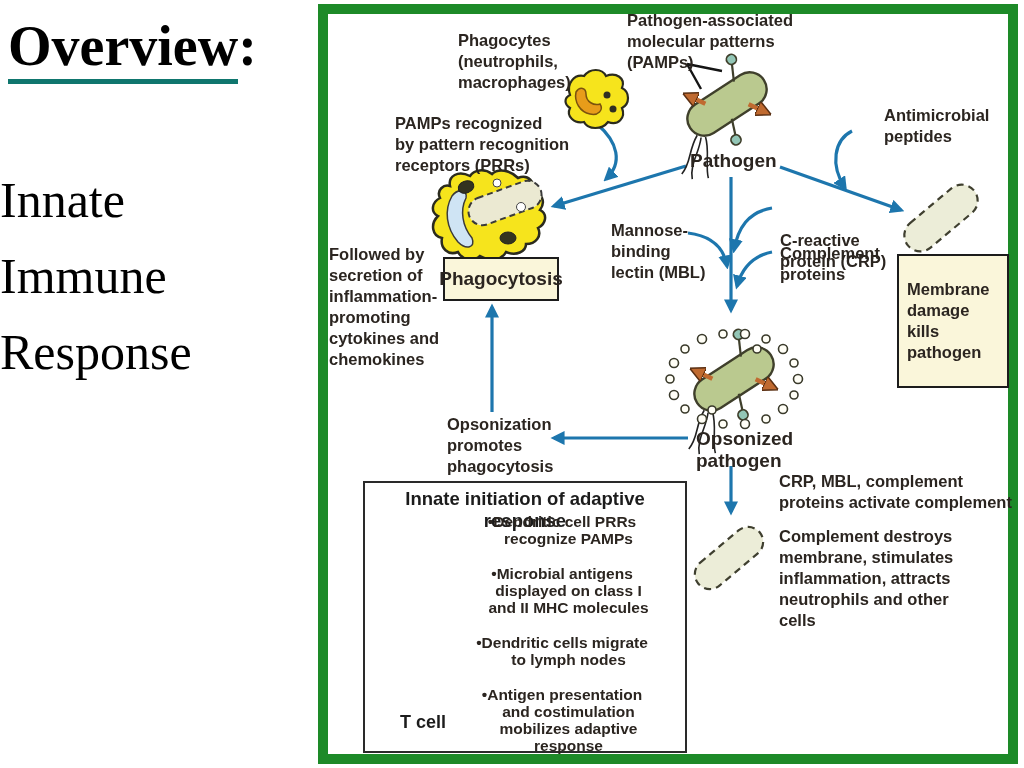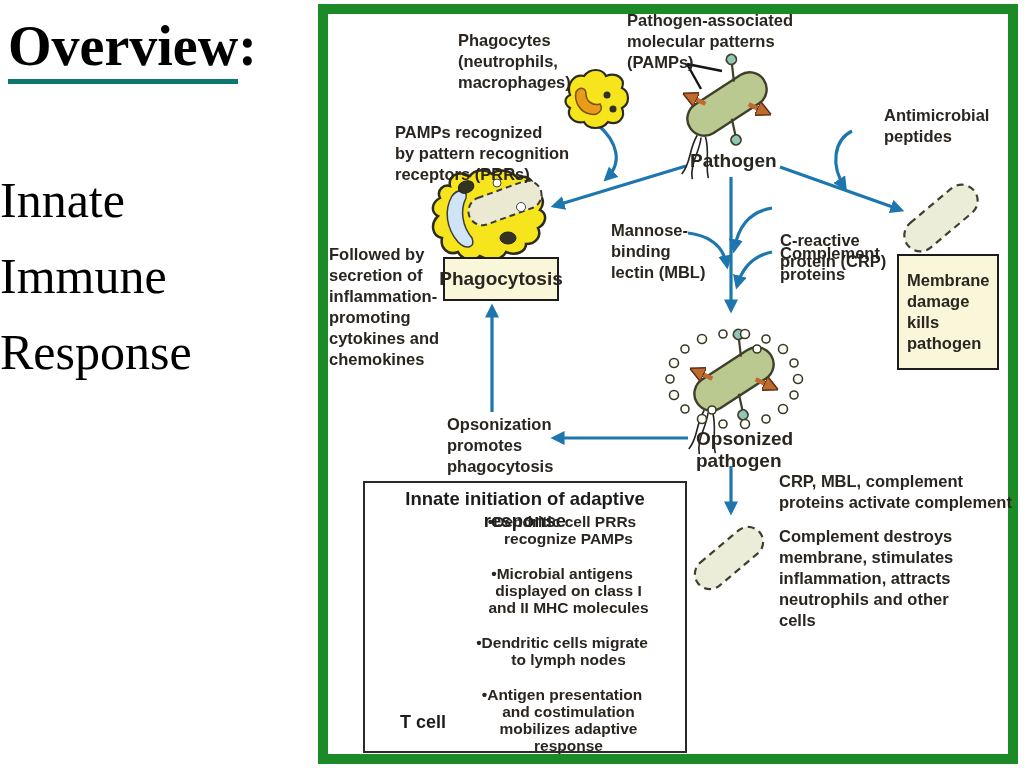--- a/index.html
+++ b/index.html
@@ -20,21 +20,21 @@
   svg{position:absolute;left:0;top:0;}
 
   
   .lbl{position:absolute;font-weight:bold;font-size:16.5px;line-height:21px;
        color:#2b2520;white-space:pre-line;}
   .lbl.big{font-size:19px;line-height:22px;}
   .box{position:absolute;background:#faf6da;border:2px solid #1c1c1c;color:#2b2520;
        font-weight:bold;box-sizing:border-box;}
   #phagocytosis-box{left:443px;top:257px;width:116px;height:44px;font-size:19px;
        display:flex;align-items:center;justify-content:center;}
-  #membrane-box{left:897px;top:254px;width:102px;padding:14px 8px;font-size:16.5px;
+  #membrane-box{left:897px;top:254px;width:112px;padding:23px 8px;font-size:16.5px;
        line-height:21px;white-space:pre-line;}
   #adaptive-box{position:absolute;left:363px;top:481px;width:324px;height:272px;
        background:#fff;border:2.5px solid #2a2a2a;box-sizing:border-box;}
   #adaptive-title{position:absolute;left:0;top:5px;width:100%;text-align:center;
        font-weight:bold;font-size:18.5px;color:#1c1c1c;}
   #adaptive-bullets{position:absolute;left:94px;top:30px;width:206px;margin:0;padding:0;
        list-style:none;}
   #adaptive-bullets li{font-weight:bold;font-size:15.5px;line-height:17px;color:#2b2520;
        white-space:pre-line;margin:0 0 18px 0;padding-left:13px;text-indent:-13px;text-align:center;}
   #adaptive-bullets li::before{content:"\2022 ";}
@@ -184,21 +184,21 @@
 
   <div class="lbl" style="left:458px;top:30px;">Phagocytes
 (neutrophils,
 macrophages)</div>
   <div class="lbl" style="left:627px;top:10px;">Pathogen-associated
 molecular patterns
 (PAMPs)</div>
   <div class="lbl big" style="left:690px;top:150px;">Pathogen</div>
   <div class="lbl" style="left:856px;top:105px;margin-left:28px;">Antimicrobial
 peptides</div>
-  <div class="lbl" style="left:395px;top:122px;">PAMPs recognized
+  <div class="lbl" style="left:395px;top:113px;">PAMPs recognized
 by pattern recognition
 receptors (PRRs)</div>
   <div class="lbl" style="left:611px;top:220px;">Mannose-
 binding
 lectin (MBL)</div>
   <div class="lbl" style="left:780px;top:202px;margin-top:28px;">C-reactive
 protein (CRP)</div>
   <div class="lbl" style="left:780px;top:243px;">Complement
 proteins</div>
   <div class="lbl" style="left:329px;top:244px;">Followed by

